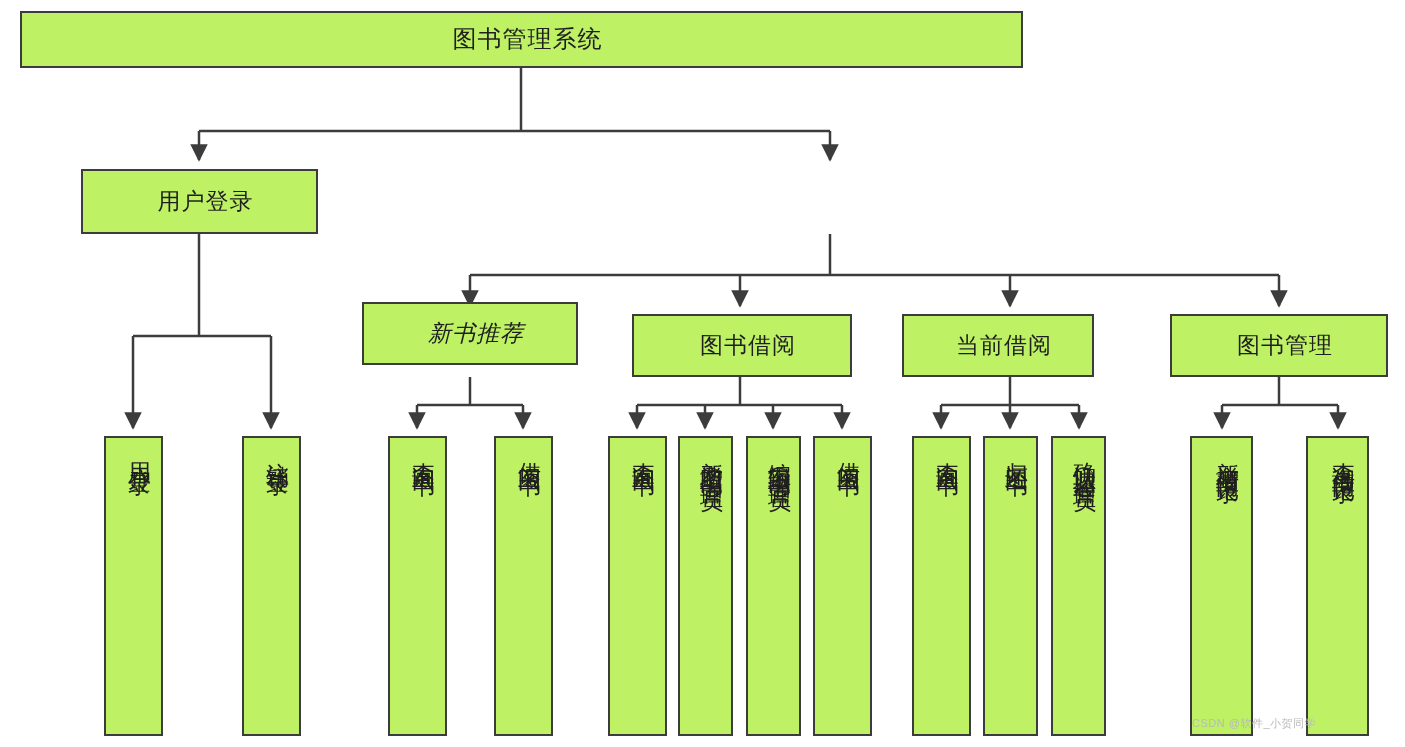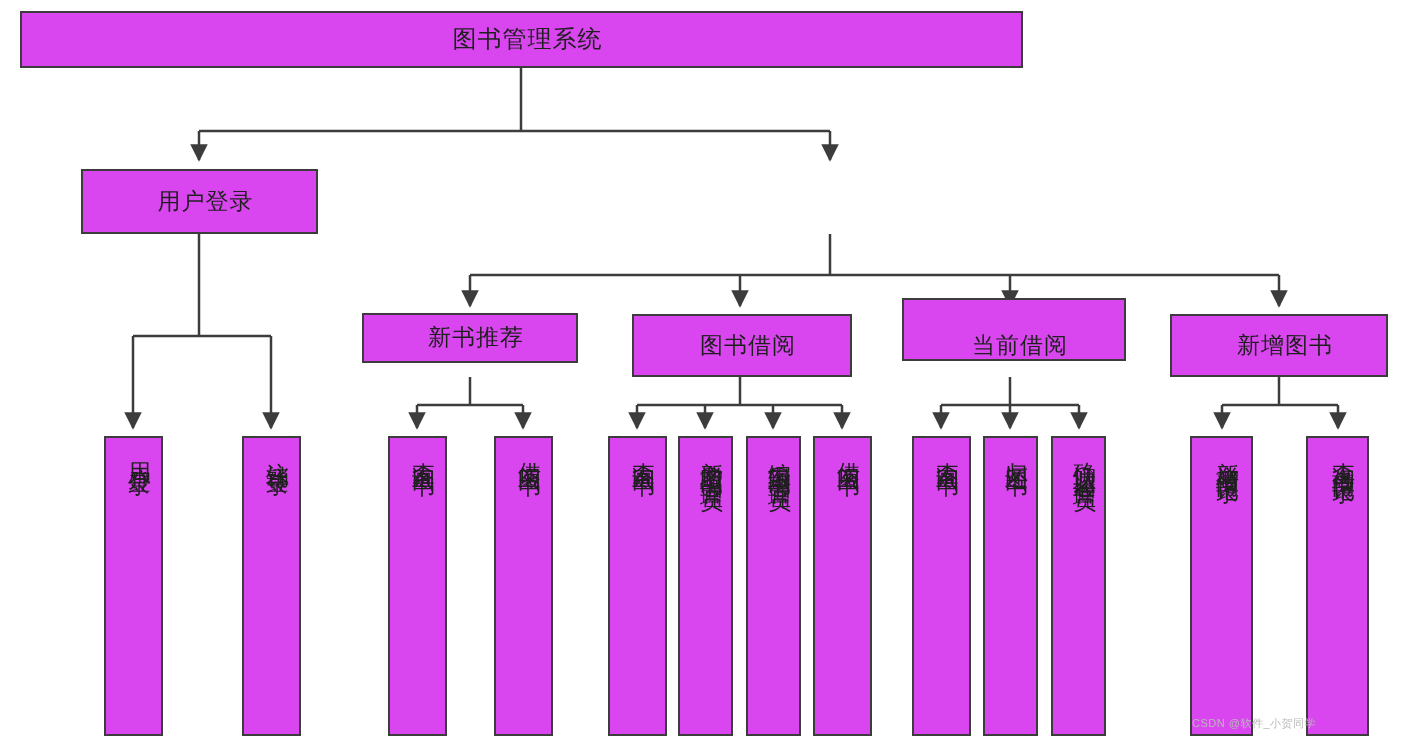--- a/index.html
+++ b/index.html
@@ -22,21 +22,21 @@
     position: absolute;
     left: 0;
     top: 0;
     width: 1405px;
     height: 747px;
     pointer-events: none;
   }
   .node {
     position: absolute;
     box-sizing: border-box;
-    background: #d946ef;
+    background: #bef264;
     border: 2px solid #3c3c3c;
     display: flex;
     align-items: center;
     justify-content: center;
     z-index: 2;
     padding-left: 12px;
   }
   .node-label {
     color: #1f1f1f;
     font-size: 23px;
@@ -126,34 +126,34 @@
 
   <div class="node root" style="left:20px; top:11px; width:1003px; height:57px;">
     <span class="node-label">图书管理系统</span>
   </div>
 
   <div class="node" style="left:81px; top:169px; width:237px; height:65px;">
     <span class="node-label">用户登录</span>
   </div>
 
 
-  <div class="node" style="left:362px; top:313px; width:216px; height:50px;">
+  <div class="node" style="left:362px; top:302px; width:216px; height:63px;font-style:italic;">
     <span class="node-label">新书推荐</span>
   </div>
 
   <div class="node" style="left:632px; top:314px; width:220px; height:63px;">
     <span class="node-label">图书借阅</span>
   </div>
 
-  <div class="node" style="left:902px; top:298px; width:224px; height:63px;align-items:flex-end;">
+  <div class="node" style="left:902px; top:314px; width:192px; height:63px;">
     <span class="node-label">当前借阅</span>
   </div>
 
   <div class="node" style="left:1170px; top:314px; width:218px; height:63px;">
-    <span class="node-label">新增图书</span>
+    <span class="node-label">图书管理</span>
   </div>
 
   <div class="node vertical" style="left:104px; top:436px; width:59px; height:300px;">
     <span class="node-label">用户登录</span>
   </div>
 
   <div class="node vertical" style="left:242px; top:436px; width:59px; height:300px;">
     <span class="node-label">注销登录</span>
   </div>
 

